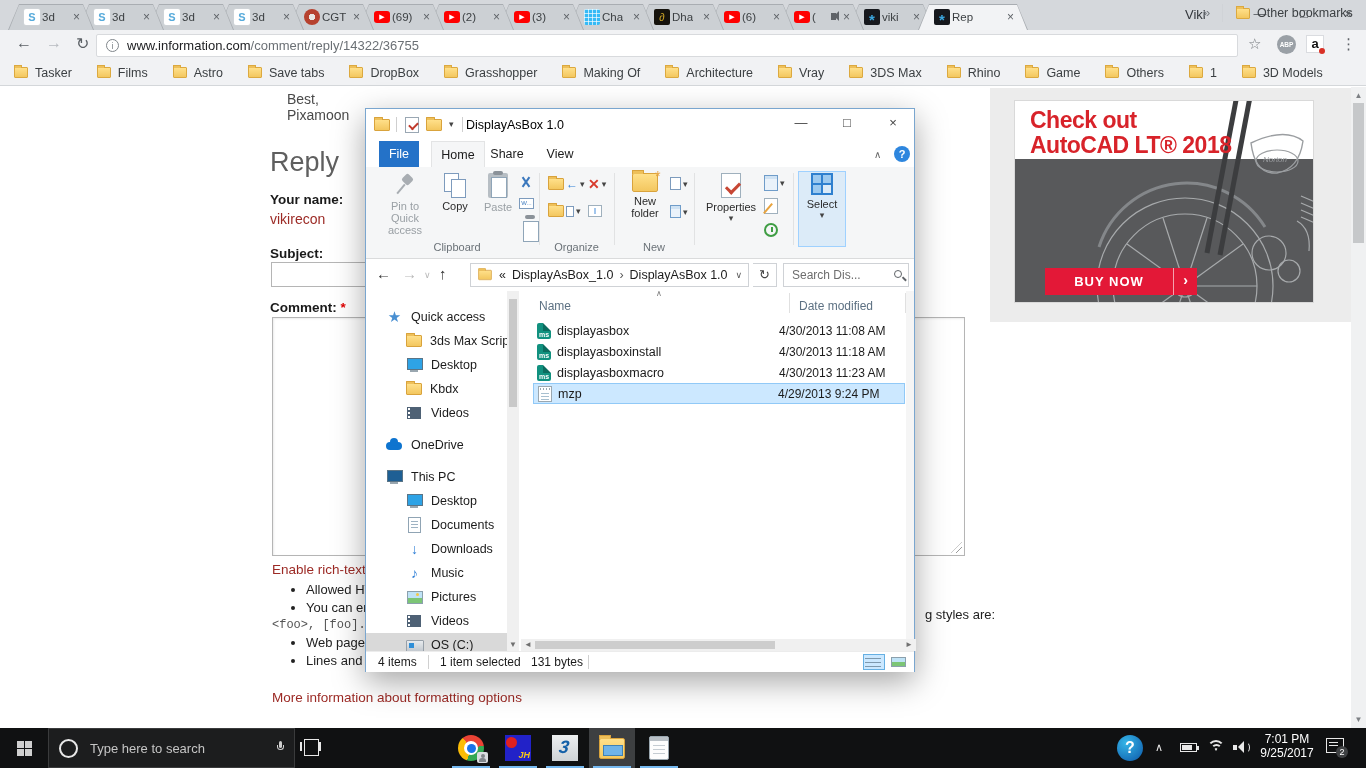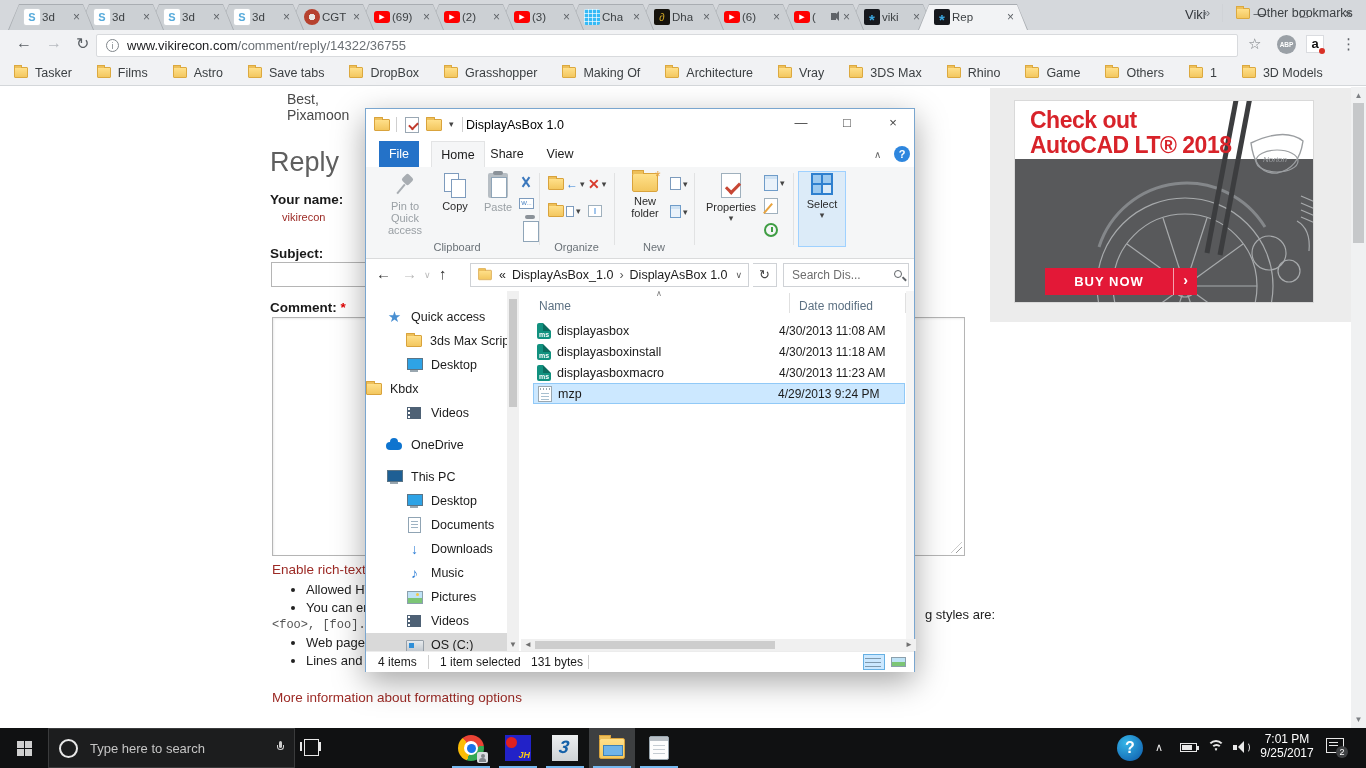--- a/index.html
+++ b/index.html
@@ -372,21 +372,21 @@
   <div class="wbtn" style="left:1240px;">—</div>
   <div class="wbtn" style="left:1284px;">□</div>
   <div class="wbtn" style="left:1328px;">×</div>
 
   <div class="toolbar">
     <span class="nav" style="left:16px;">←</span>
     <span class="nav disabled" style="left:46px;">→</span>
     <span class="nav" style="left:76px;">↻</span>
     <div class="omnibox">
       <i class="info-badge">i</i>
-      <span class="host">www.vikirecon.com</span><span class="path">/comment/reply/14322/36755</span>
+      <span class="host">www.information.com</span><span class="path">/comment/reply/14322/36755</span>
     </div>
     <span class="star" style="left: 1248px;">☆</span>
     <span class="abp">ABP</span>
     <span class="amz">a<i></i></span>
     <span class="menu3">⋮</span>
   </div>
 
   <div class="bookmarks" id="bookmarksbar">
       <div class="bm">
         <i class="bmf"></i>
@@ -456,21 +456,21 @@
     <span>Other bookmarks</span>
   </div>
 
   <div class="page">
     <div class="sig">
       <div>Best,</div>
       <div>Pixamoon</div>
     </div>
     <div class="reply-h">Reply</div>
     <div class="flabel" style="left:270px;top:105px;">Your name:</div>
-    <div style="position:absolute;left:270px;top:124px;font-size:11px;margin-left:12px;" class="redlink">vikirecon</div>
+    <div style="position:absolute;left:270px;top:124px;font-size:14px;" class="redlink">vikirecon</div>
     <div class="flabel" style="left:270px;top:159px;">Subject:</div>
     <div class="subject-input"></div>
     <div class="flabel" style="left:270px;top:213px;"><span>Comment:</span> <span style="color:#e00000;">*</span></div>
     <div class="comment-area">
         <i class="grip"></i>
       </div>
     <div style="position:absolute;left:272px;top:475px;font-size:13.5px;" class="redlink">Enable rich-text</div>
     <ul class="bullets">
       <li>Allowed HT</li>
       <li>You can en</li>
@@ -658,21 +658,21 @@
             <span>Quick access</span>
           </div>
           <div class="sb-item" style="top: 38px; padding-left: 40px;">
             <i class="ic-folder" style="flex:0 0 16px;"></i>
             <span>3ds Max Scripts</span>
           </div>
           <div class="sb-item" style="top: 62px; padding-left: 40px;">
             <i class="si si-mon"></i>
             <span>Desktop</span>
           </div>
-          <div class="sb-item" style="top: 86px; ">
+          <div class="sb-item" style="top: 86px; padding-left: 40px;">
             <i class="ic-folder" style="flex:0 0 16px;"></i>
             <span>Kbdx</span>
           </div>
           <div class="sb-item" style="top: 110px; padding-left: 40px;">
             <i class="si si-film"></i>
             <span>Videos</span>
           </div>
           <div class="sb-item" style="top: 142px; padding-left: 20px;">
             <i class="si si-cloud"></i>
             <span>OneDrive</span>

